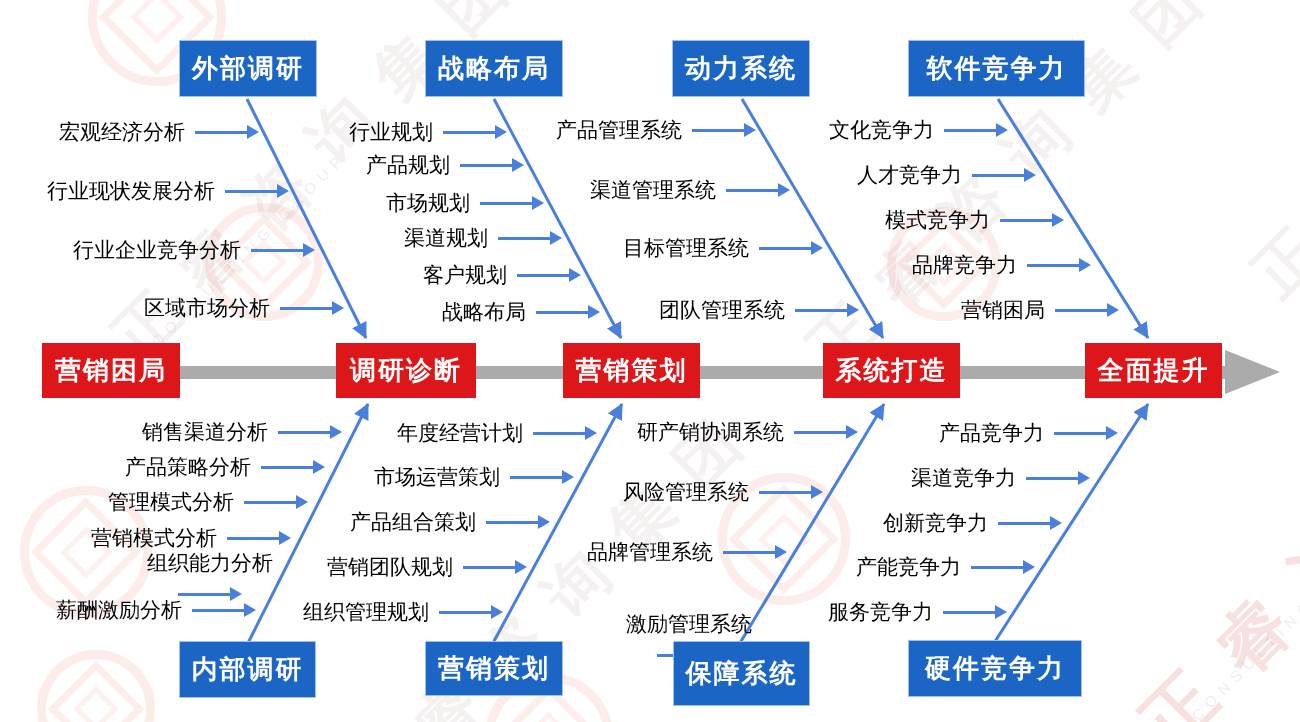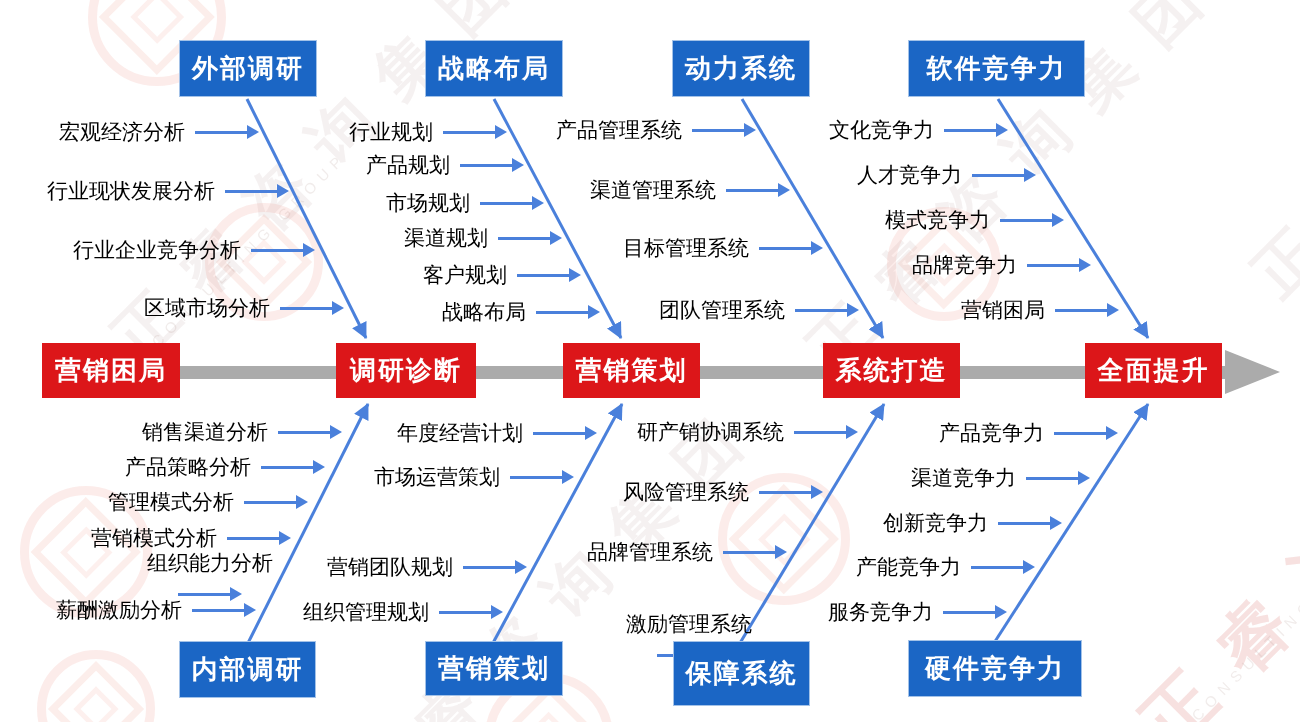--- a/index.html
+++ b/index.html
@@ -195,20 +195,24 @@
     </div>
 
   <div class="item" style="top:433px;right:703px;">
       <span>年度经营计划</span>
       <span class="arr"></span>
     </div>
   <div class="item" style="top:477px;right:726px;">
       <span>市场运营策划</span>
       <span class="arr"></span>
     </div>
+  <div class="item" style="top:522px;right:750px;">
+      <span>产品组合策划</span>
+      <span class="arr"></span>
+    </div>
   <div class="item" style="top:567px;right:773px;">
       <span>营销团队规划</span>
       <span class="arr"></span>
     </div>
   <div class="item" style="top:612px;right:797px;">
       <span>组织管理规划</span>
       <span class="arr"></span>
     </div>
 
   <div class="item" style="top:432px;right:442px;">

